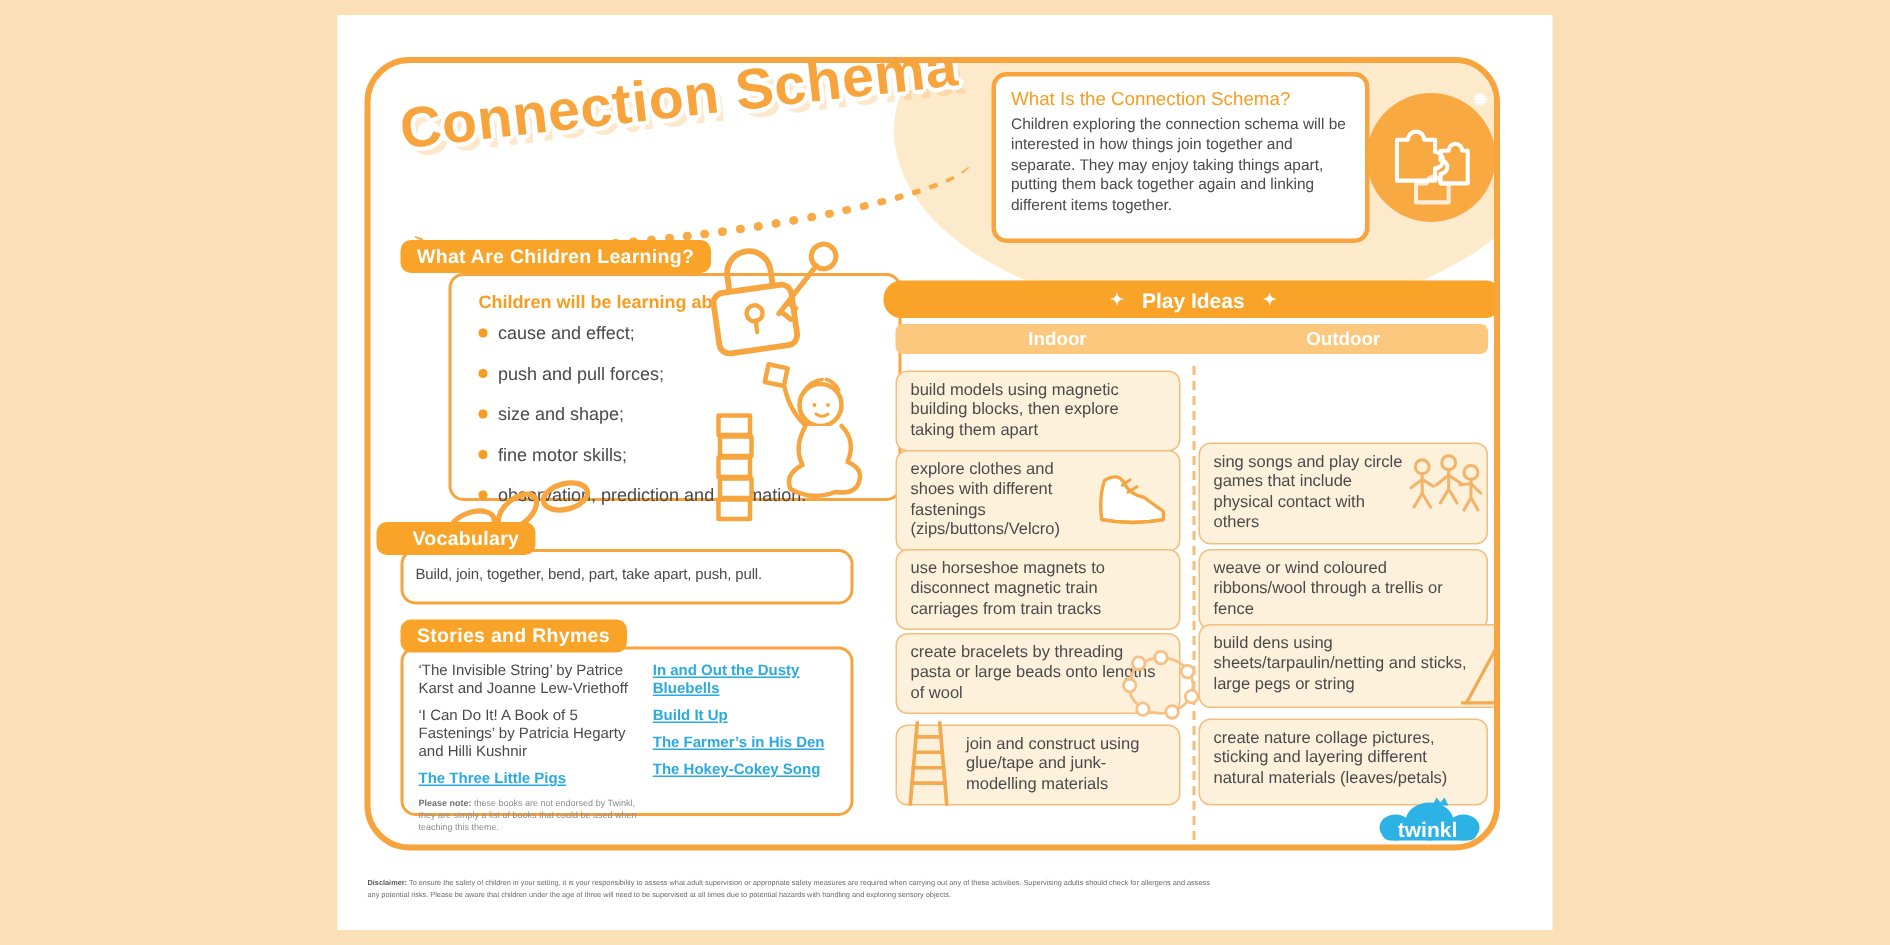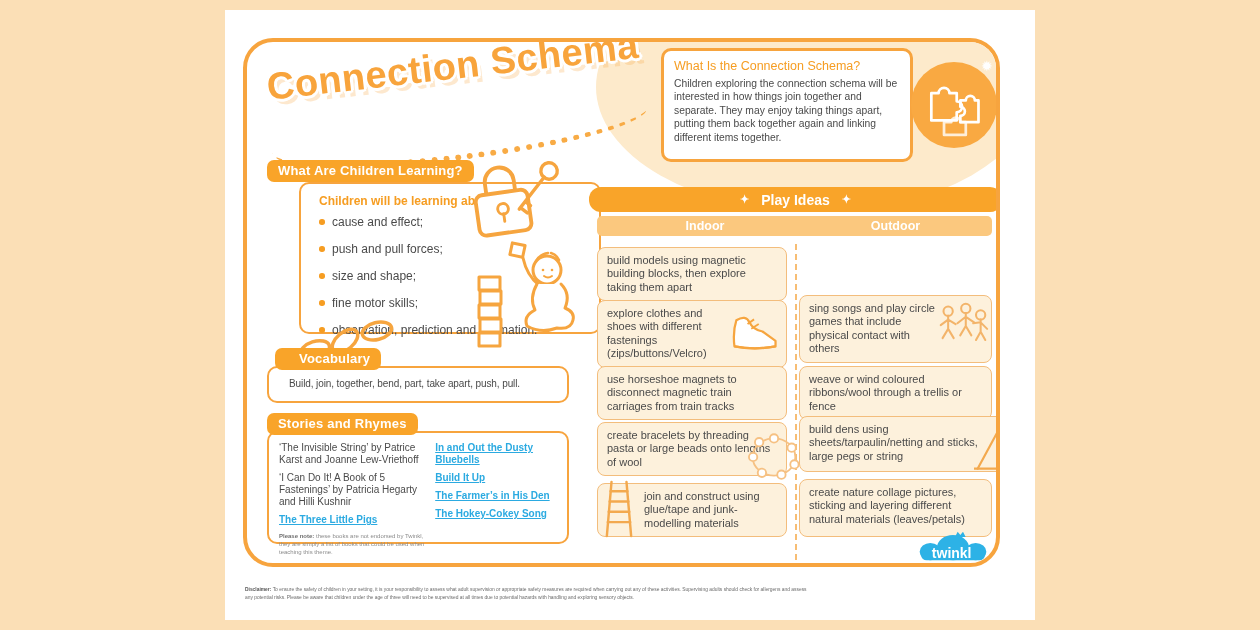--- a/index.html
+++ b/index.html
@@ -51,37 +51,37 @@
     position:absolute; left:664px; top:20px; width:86px; height:86px;
     background:#f9a942; border-radius:50%; z-index:2;
     display:flex; align-items:center; justify-content:center;
   }
   .tab {
     position:absolute; background:var(--accent, #f9a429); color:#fff;
     font-weight:bold; font-size:13px; padding:3px 11px 4px;
     border-radius:7px; z-index:4; letter-spacing:.2px; white-space:nowrap;
   }
   .tab-learning { left:20px; top:118px; }
-  .tab-vocab { left:28px; top:306px;padding-left:24px; }
+  .tab-vocab { left:4px; top:306px;padding-left:24px; }
   .tab-stories { left:20px; top:371px; }
   .box {
     position:absolute; background:#fff; border:2.5px solid #f7a43e;
     border-radius:10px; z-index:1;
   }
   .learning-box { left:20px; top:140px; width:302px; height:152px; padding:10px 10px 0 18px;margin-left:32px; }
   .learn-intro { font-size:12px; font-weight:bold; color:#f69d22; margin-bottom:7px; }
   .learn-list { list-style:none; }
   .learn-list li {
     font-size:12px; color:#4a4a4a; margin-bottom:13px; padding-left:13px; position:relative;
   }
   .learn-list li::before {
     content:""; position:absolute; left:0; top:4px; width:5.5px; height:5.5px;
     border-radius:50%; background:#f69d22;
   }
-  .vocab-box { left:20px; top:324px; width:302px; height:37px; padding:10px 20px; }
+  .vocab-box { left:20px; top:324px; width:302px; height:37px; padding:10px 8px; }
   .vocab-text { font-size:10px; color:#4a4a4a; letter-spacing:-.1px; white-space:nowrap; }
   .stories-box { left:20px; top:389px; width:302px; height:113px; padding:9px 10px; display:flex; gap:10px; }
   .col-books { flex:1.2; }
   .col-rhymes { flex:1; }
   .book { font-size:10px; color:#4a4a4a; line-height:1.2; margin-bottom:6px; }
   .rhyme-link {
     display:block; font-size:10px; font-weight:bold; color:var(--link_blue, #2baae1);
     text-decoration:underline; line-height:1.2; margin-bottom:6px;
   }
   .note { font-size:6px; color:#8c8c8c; line-height:1.35; margin-top:3px; }

